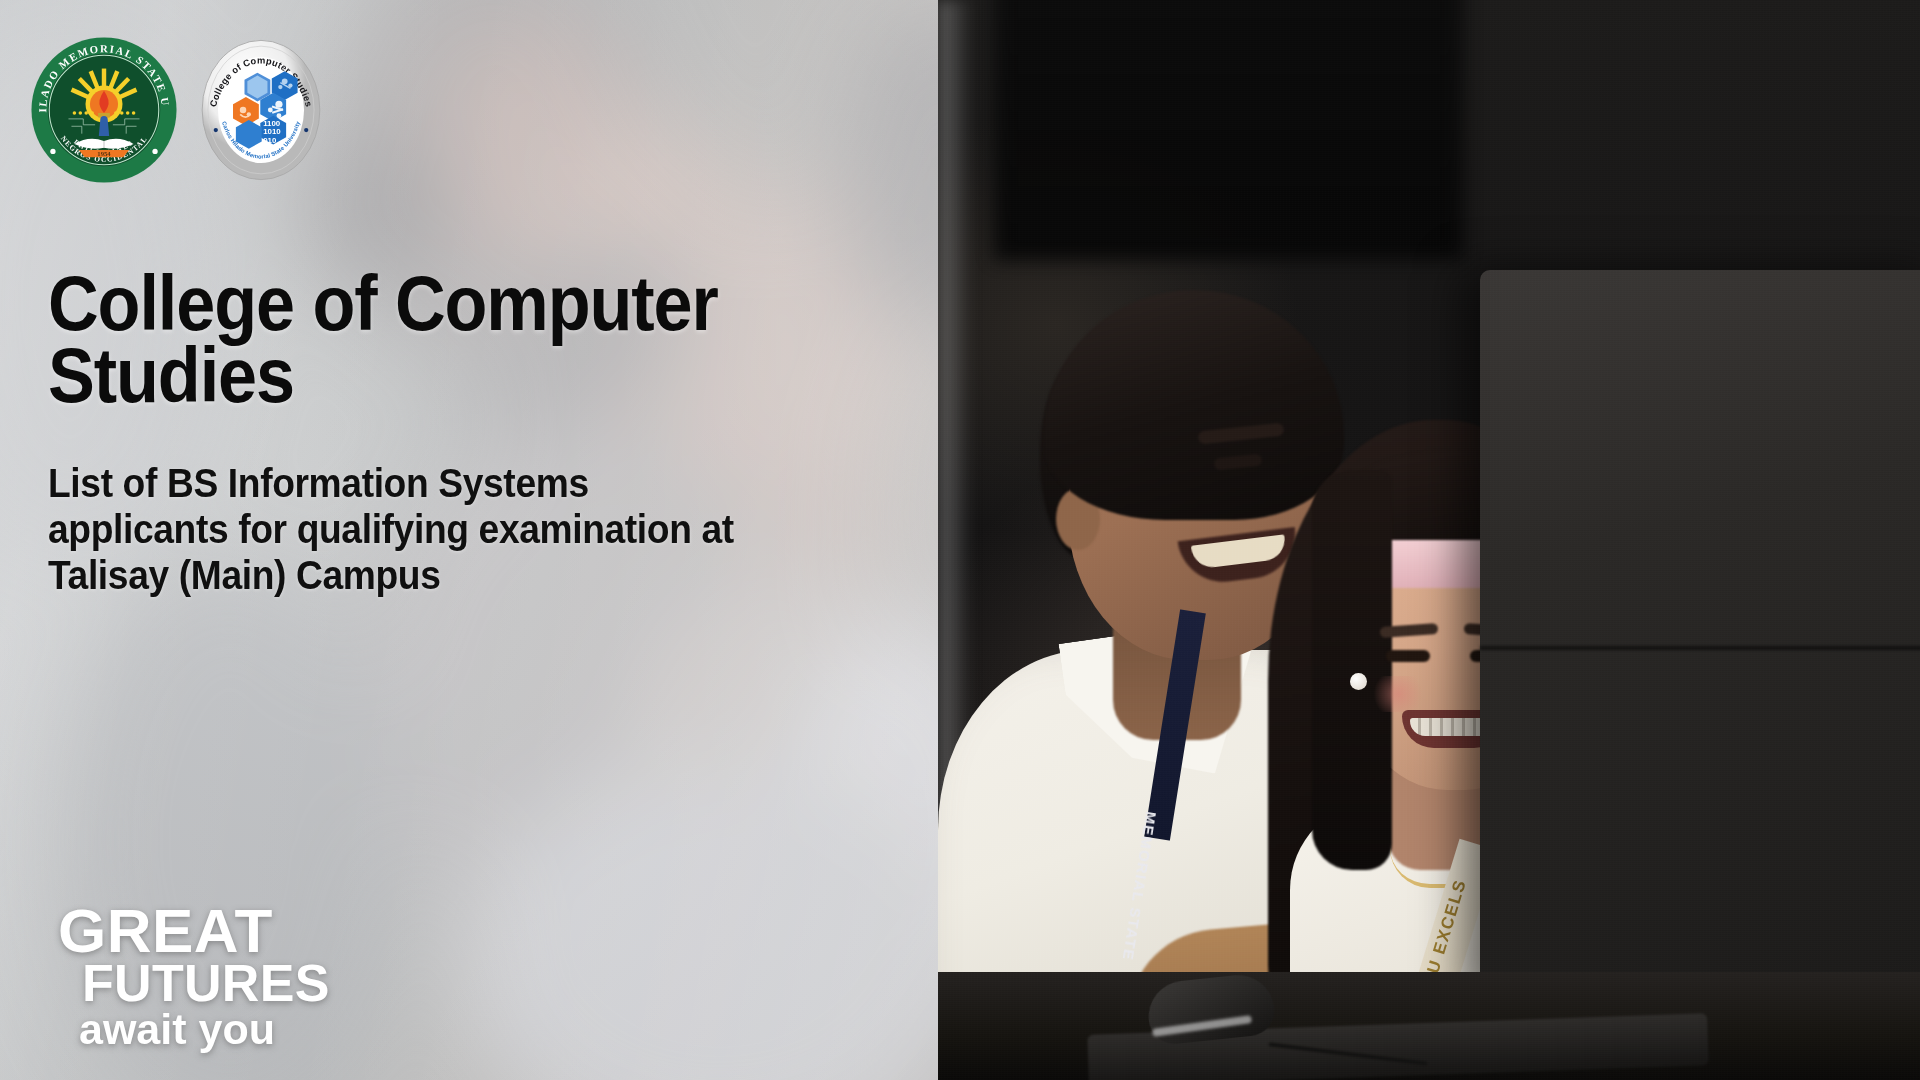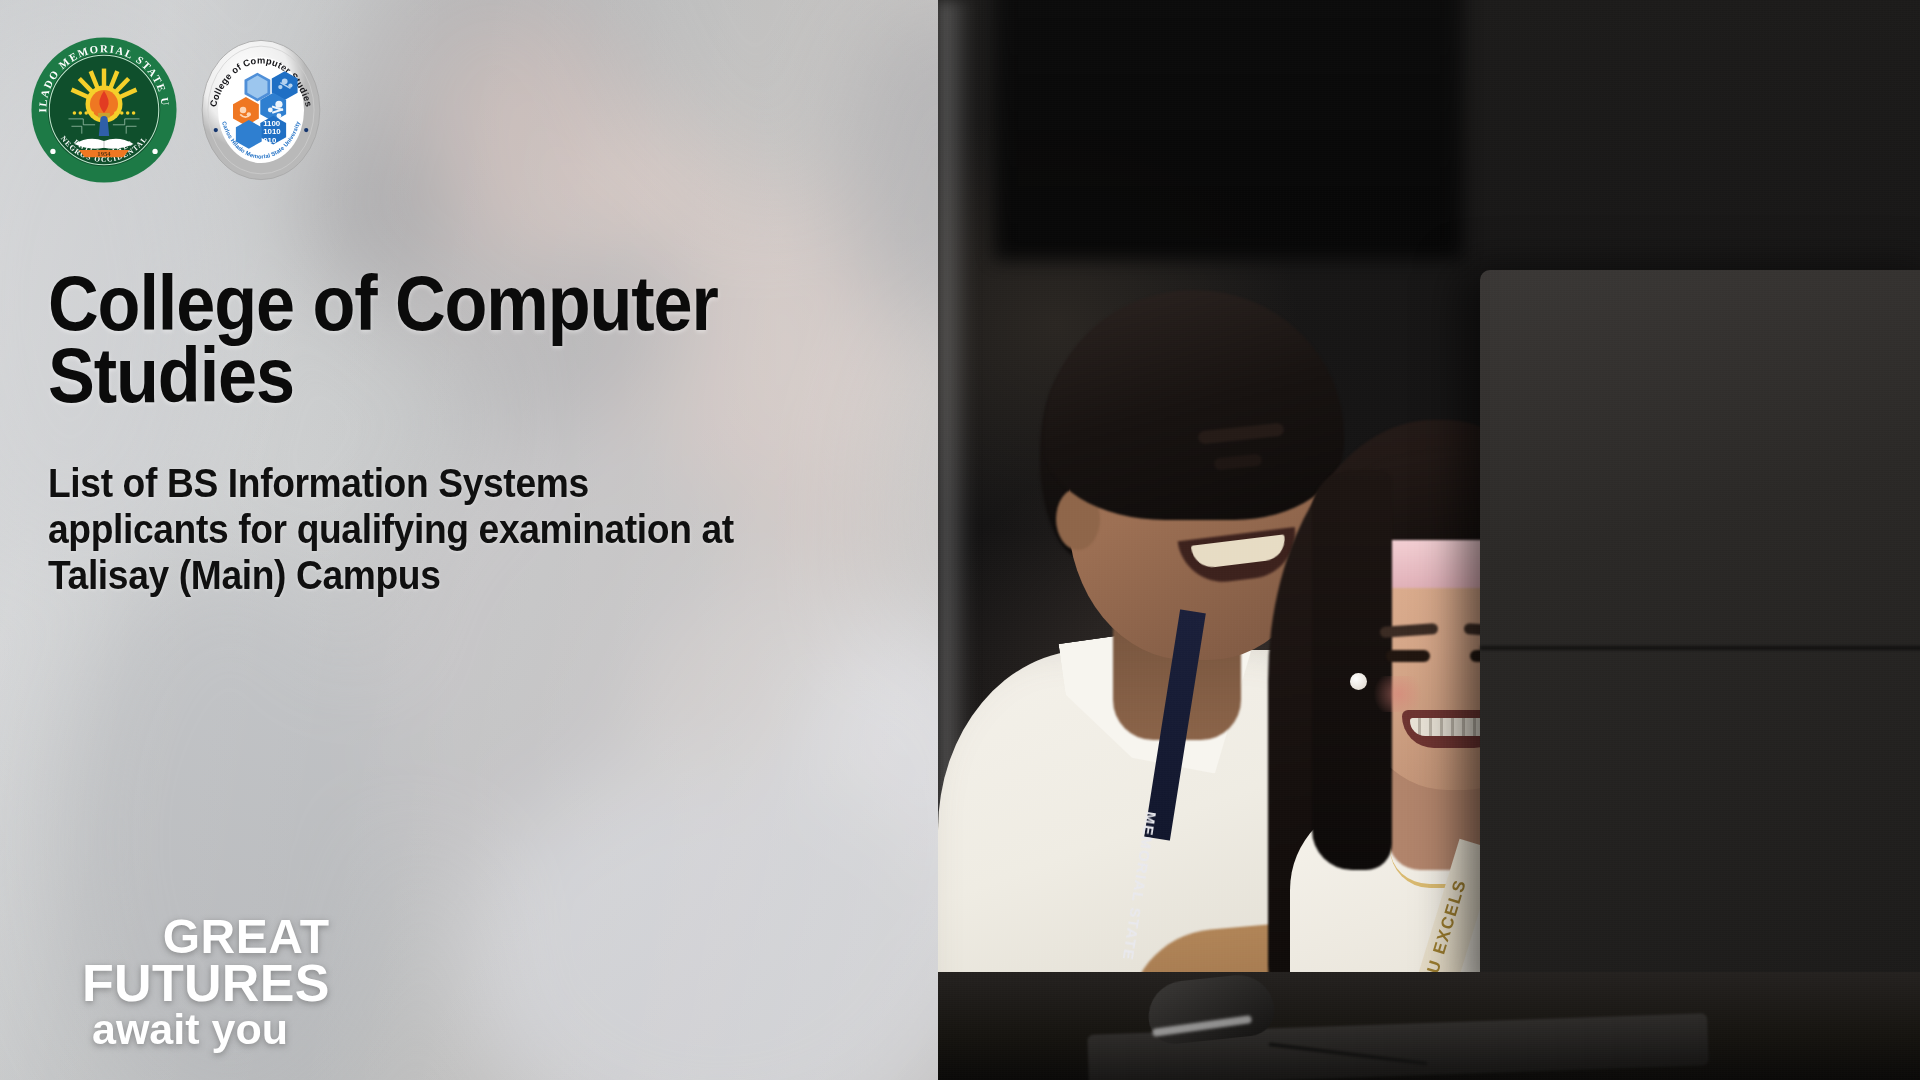--- a/index.html
+++ b/index.html
@@ -56,26 +56,26 @@
     font-family:"Liberation Sans", sans-serif;
     font-weight:700; font-size:40px; line-height:1.16; color:#101010;
     letter-spacing:-.4px; transform:scaleX(.93); transform-origin:left center;
     text-shadow:0 1px 4px rgba(255,255,255,.40);
     max-width:770px;
   }
 
   
   .tagline{ position:absolute; left:58px; bottom:32px; z-index:6; color:#fff;
             line-height:.86; text-shadow:0 2px 6px rgba(90,90,90,.55); }
-  .tl-1{ font-size:48px; font-weight:700; letter-spacing:.5px; display:block;
-         transform:scaleX(1.0); transform-origin:left center;text-align:right; }
+  .tl-1{ font-size:62px; font-weight:700; letter-spacing:.5px; display:block;
+         transform:scaleX(1.0); transform-origin:left center; }
   .tl-2{ font-size:52px; font-weight:700; letter-spacing:.3px; display:block;
          margin-left:24px; margin-top:4px; }
   .tl-3{ font-size:43px; font-weight:700; letter-spacing:0px; display:block;
-         margin-left:34px; margin-top:5px; }
+         margin-left:21px; margin-top:5px; }
 
   
   .photo-panel{
     position:absolute; left:938px; top:0; width:982px; height:1080px;
     overflow:hidden; background:#131313;
   }
   .room-bg{ position:absolute; inset:0;
     background:
       radial-gradient(ellipse 50% 42% at 28% 66%, #3b332f 0%, rgba(30,26,24,0) 62%),
       radial-gradient(ellipse 38% 30% at 12% 30%, #2a2622 0%, rgba(22,20,18,0) 65%),

